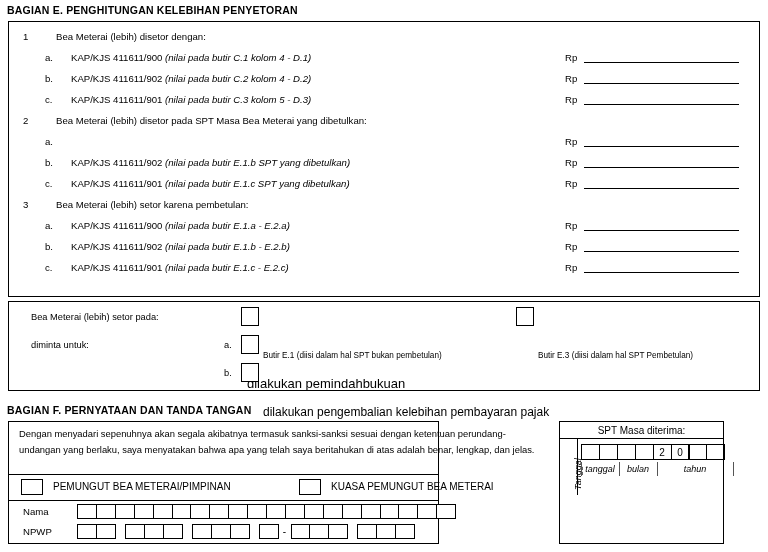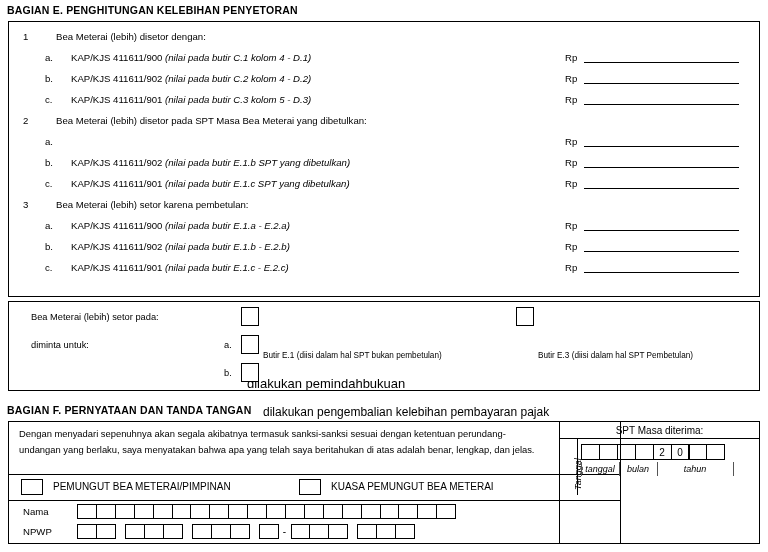--- a/index.html
+++ b/index.html
@@ -162,21 +162,21 @@
     line-height: 28px;
     white-space: nowrap;
     margin-top: 39px;
   }
 
   
   #section-f-left {
     position: absolute;
     left: 8px;
     top: 421px;
-    width: 613px;
+    width: 431px;
     height: 123px;
     border: 1.6px solid #000;
     box-sizing: border-box;
   }
   #statement {
     position: absolute;
     left: 10px;
     top: 4px;
     width: 520px;
     font-size: 9.4px;
@@ -237,21 +237,21 @@
     line-height: 15px;
     text-align: center;
     font-size: 10px;
   }
 
   
   #receipt-panel {
     position: absolute;
     left: 559px;
     top: 421px;
-    width: 201px;
+    width: 165px;
     height: 123px;
     border: 1.6px solid #000;
     box-sizing: border-box;
   }
   #receipt-title {
     position: absolute;
     left: 0;
     top: 0;
     width: 100%;
     height: 17px;

